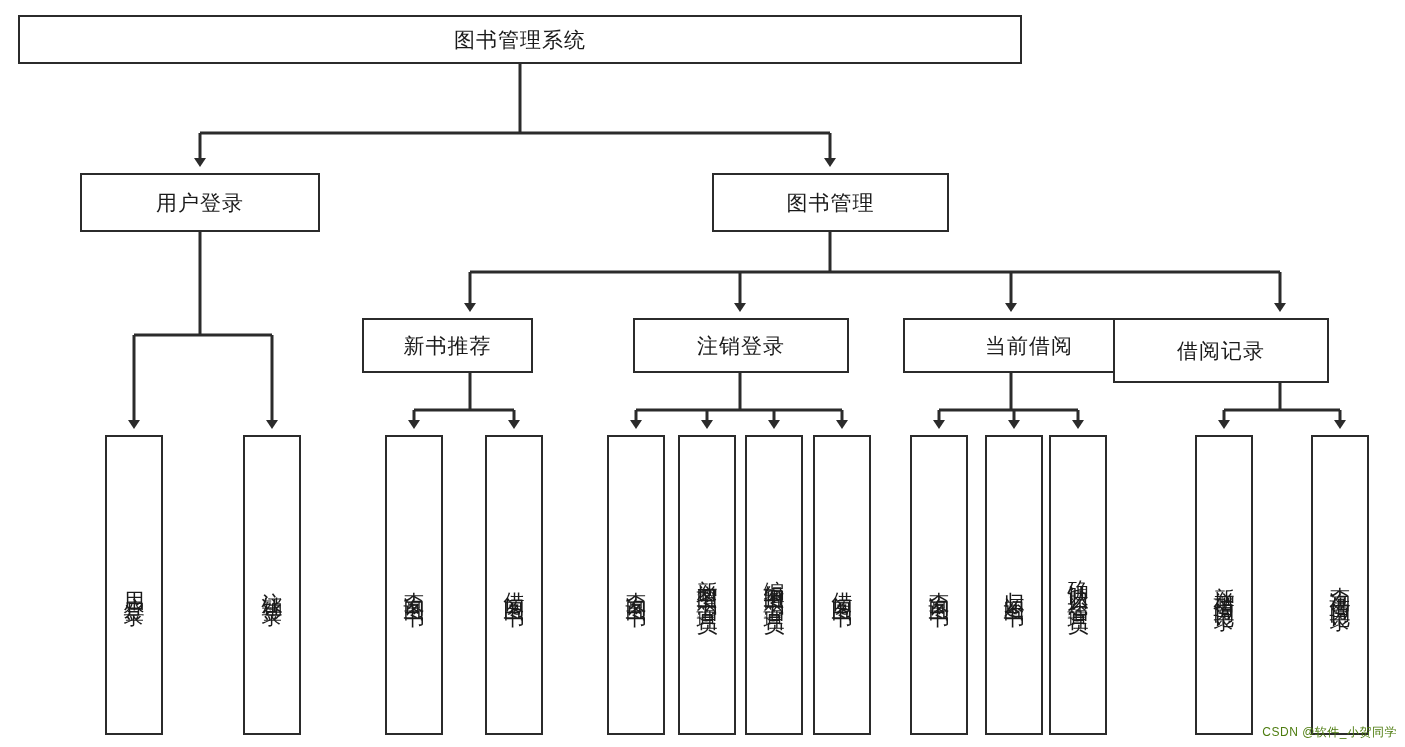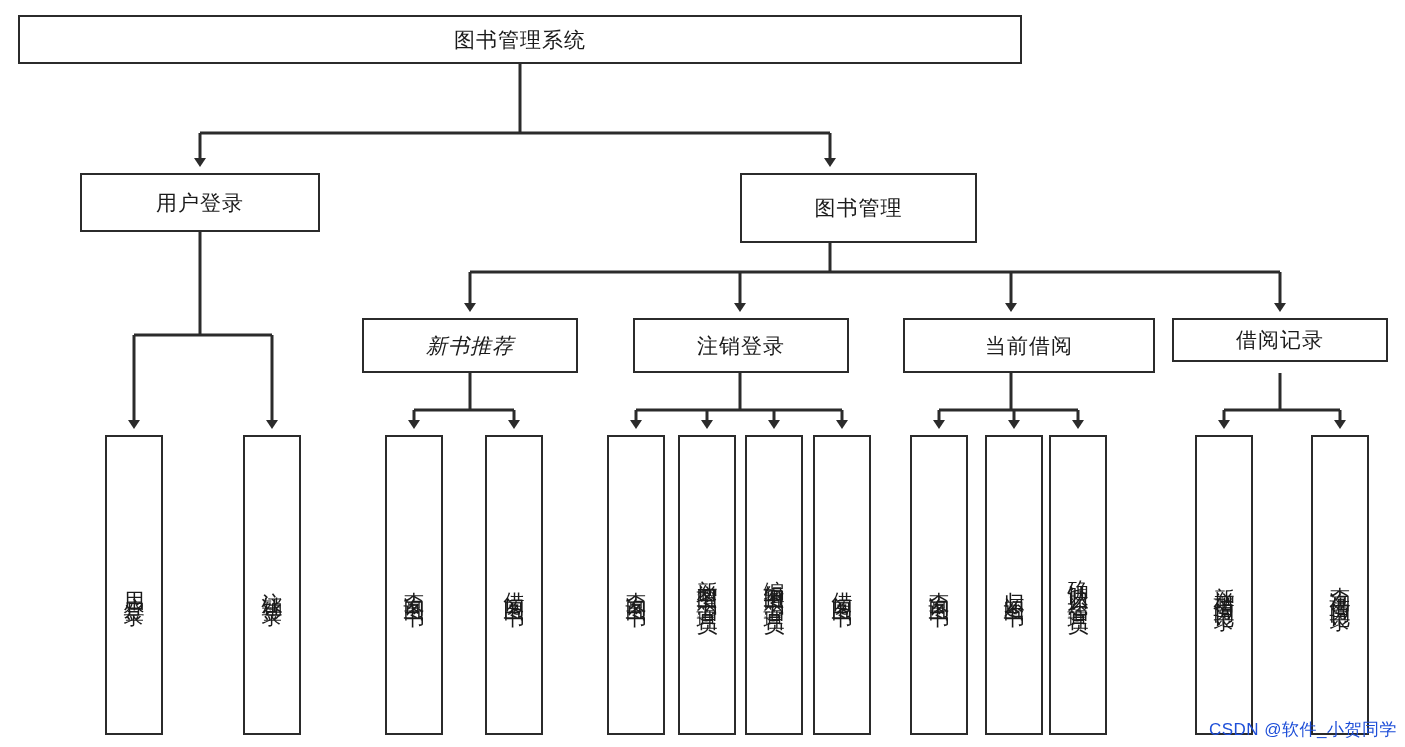--- a/index.html
+++ b/index.html
@@ -56,22 +56,22 @@
     left: 0;
     top: 0;
     width: 1405px;
     height: 747px;
     pointer-events: none;
   }
   .watermark {
     position: absolute;
     right: 8px;
     bottom: 6px;
-    font-size: 17px;
-    color: #1d4ed8;
+    font-size: 12px;
+    color: #4d7c0f;
     letter-spacing: 0.5px;
     white-space: nowrap;
   }
 </style>
 </head>
 <body>
 
 <div id="canvas">
 
   <svg class="links" viewBox="0 0 1405 747">
@@ -124,34 +124,34 @@
     </g>
   </svg>
 
   <div class="node horiz root" style="left:18px; top:15px; width:1004px; height:49px;">
     <span>图书管理系统</span>
   </div>
 
   <div class="node horiz" style="left:80px; top:173px; width:240px; height:59px;">
     <span>用户登录</span>
   </div>
-  <div class="node horiz" style="left:740px; top:173px; width:237px; height:70px;">
+  <div class="node horiz" style="left:712px; top:173px; width:237px; height:59px;">
     <span>图书管理</span>
   </div>
 
-  <div class="node horiz" style="left:362px; top:318px; width:216px; height:55px;font-style:italic;">
+  <div class="node horiz" style="left:362px; top:318px; width:171px; height:55px;">
     <span>新书推荐</span>
   </div>
   <div class="node horiz" style="left:633px; top:318px; width:216px; height:55px;">
     <span>注销登录</span>
   </div>
   <div class="node horiz" style="left:903px; top:318px; width:252px; height:55px;">
     <span>当前借阅</span>
   </div>
-  <div class="node horiz" style="left:1172px; top:318px; width:216px; height:44px;text-align:center;">
+  <div class="node horiz" style="left:1113px; top:318px; width:216px; height:65px;text-align:center;">
     <span>借阅记录</span>
   </div>
 
   <div class="node vert" style="left:105px; top:435px; width:58px; height:300px;">
     <span class="vlabel">用户登录</span>
   </div>
   <div class="node vert" style="left:243px; top:435px; width:58px; height:300px;">
     <span class="vlabel">注销登录</span>
   </div>
   <div class="node vert" style="left:385px; top:435px; width:58px; height:300px;">

